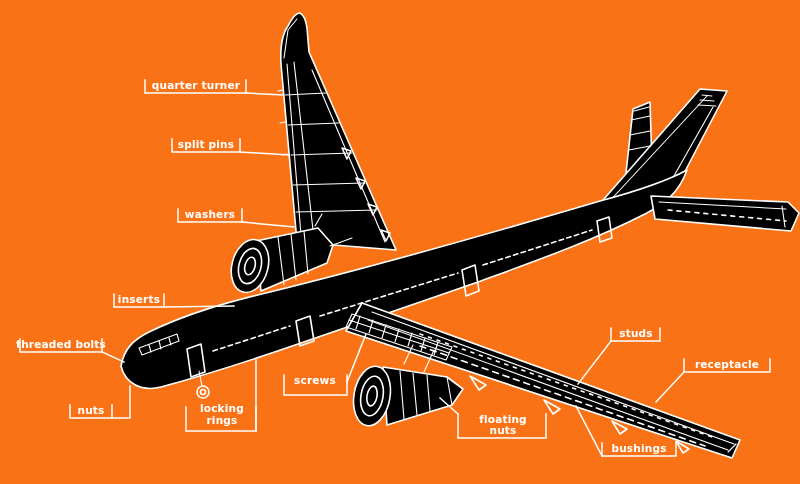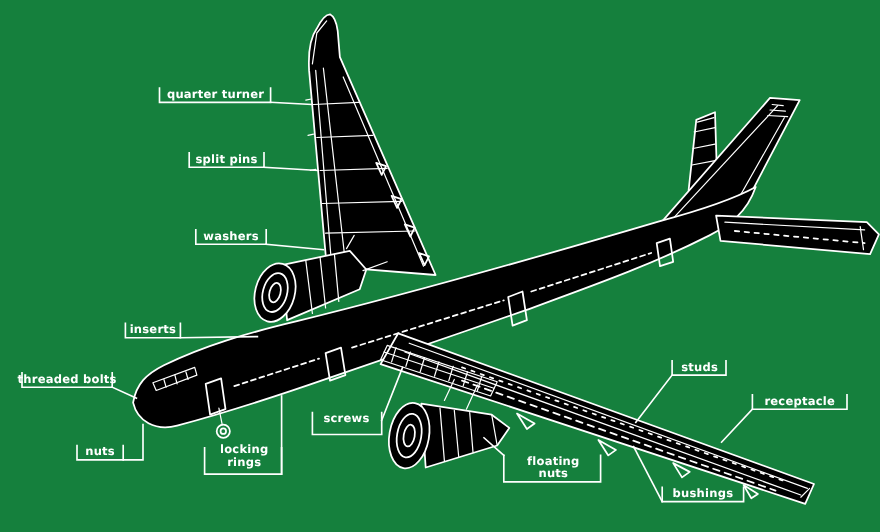--- a/index.html
+++ b/index.html
@@ -1,17 +1,17 @@
 <!DOCTYPE html>
 <html><head>
 <meta charset="utf-8">
 <style>
   html,body{margin:0;padding:0;background:#000;}
   .stage{
-    position:relative;width:800px;height:484px;background:#15803d;
+    position:relative;width:800px;height:484px;background:#f97316;
     overflow:hidden;font-family:"DejaVu Sans", sans-serif;
   }
   svg{display:block;}
   .art path,.art line,.art ellipse,.art circle,.art polyline{
     stroke:#ffffff;stroke-width:1.6;fill:none;stroke-linecap:round;stroke-linejoin:round;
   }
   .art .solid{fill:#000000;}
   .art .thin{stroke-width:1.1;}
   .win{stroke-width:3.2;stroke-dasharray:4.5 3.5;}
   .slatband{stroke-width:5;stroke-dasharray:3 6;}

